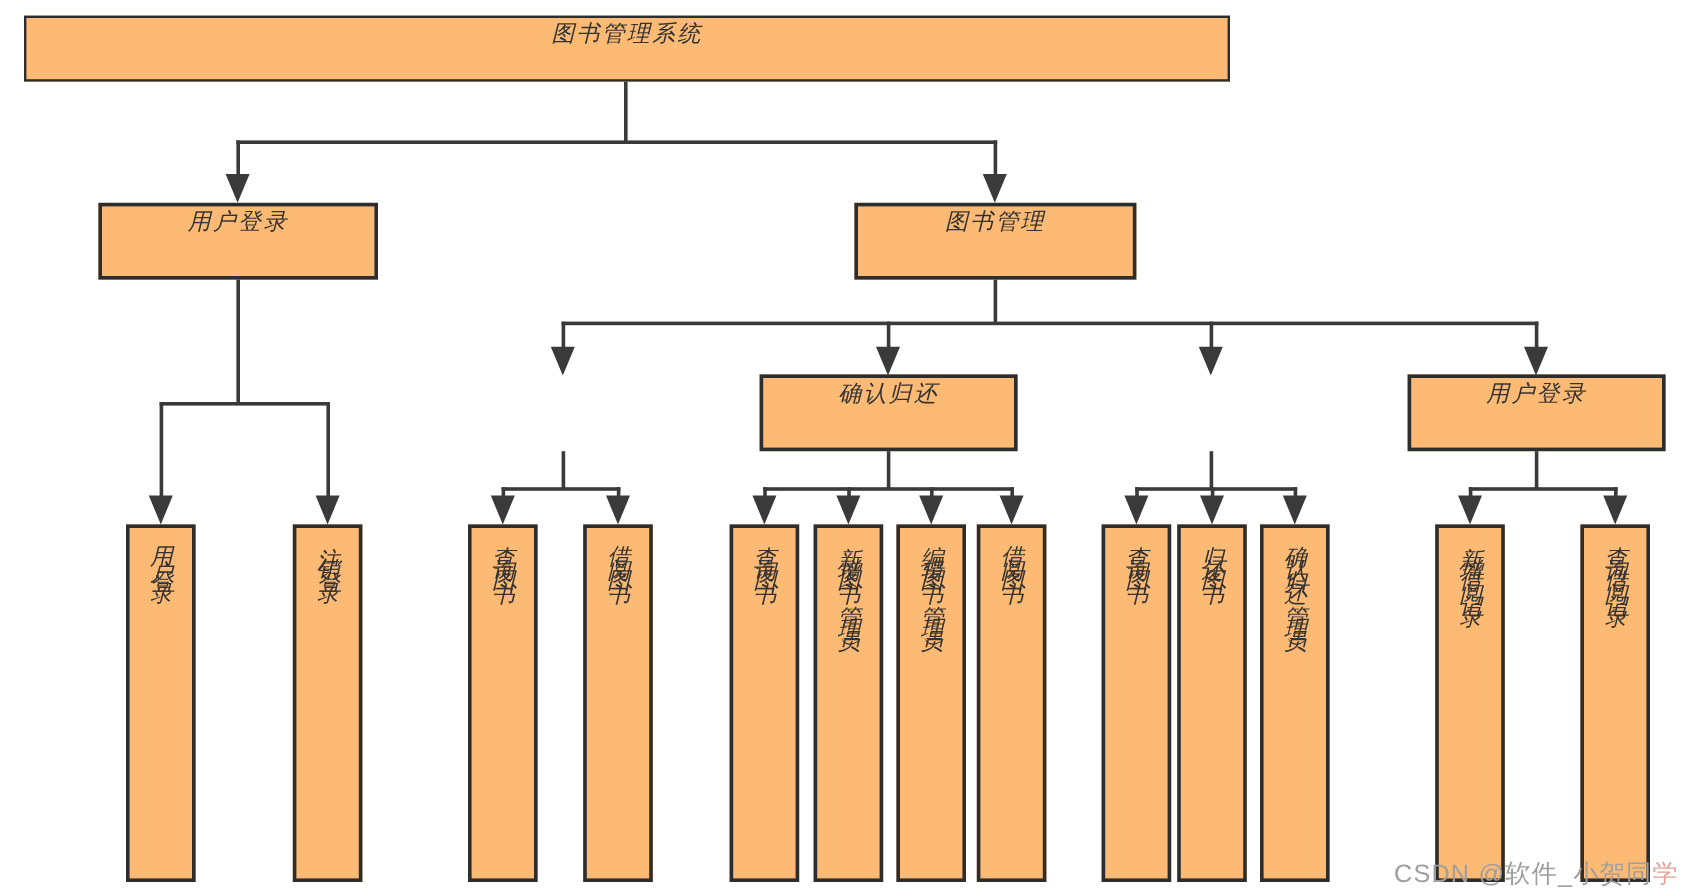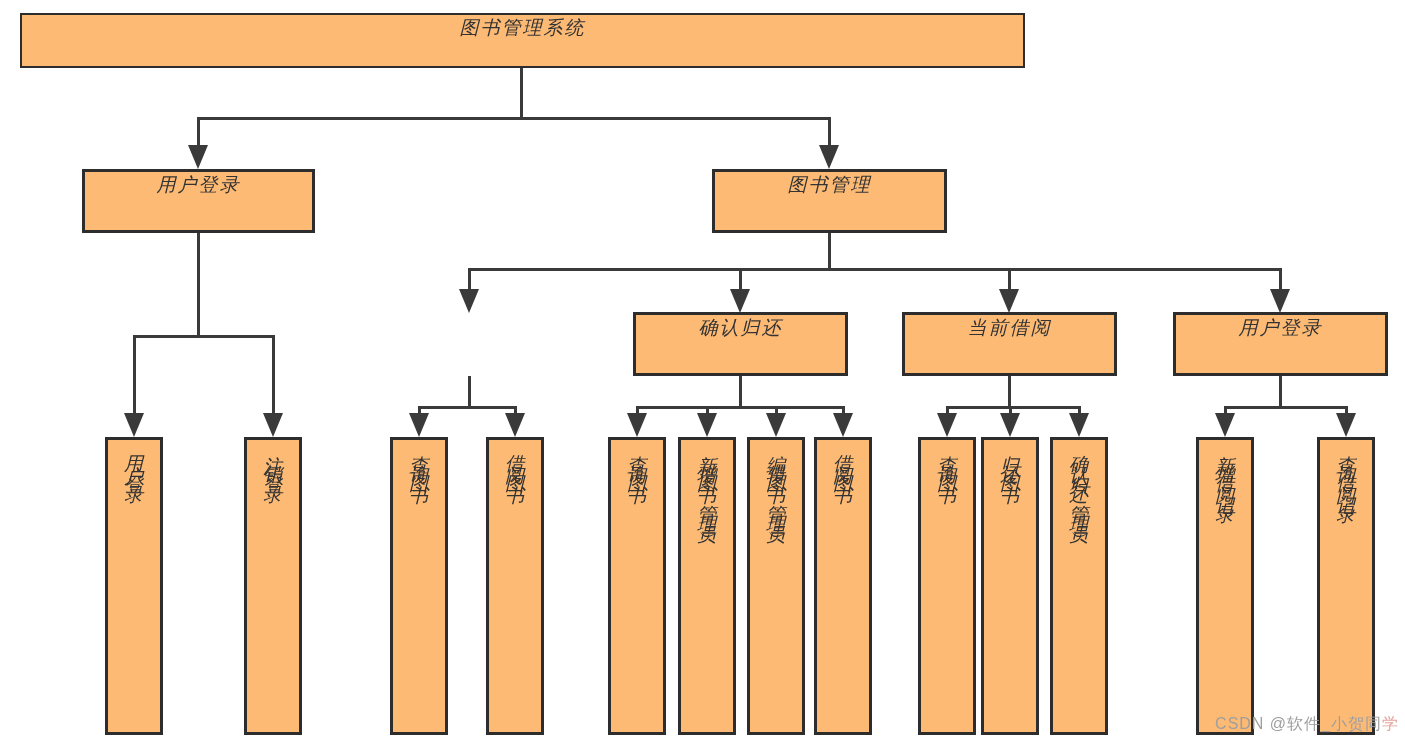--- a/index.html
+++ b/index.html
@@ -66,21 +66,21 @@
   .arw{
     position:absolute;width:0;height:0;
     border-left:10px solid transparent;
     border-right:10px solid transparent;
     border-top:24px solid #3a3a3a;
   }
   
   .watermark{
     position:absolute;
     top:714px;right:6px;
-    font-size:16px;
+    font-size:21px;
     letter-spacing:1px;
     white-space:nowrap;
   }
   .wm-gray{color:#9e9e9e;}
   .wm-pink{color:#e2a39b;}
 </style>
 </head>
 <body>
 
 <div id="canvas">
@@ -91,23 +91,20 @@
 
   <div class="box b-user-login">
     <span class="lbl">用户登录</span>
   </div>
   <div class="box b-book-mgmt">
     <span class="lbl">图书管理</span>
   </div>
 
   <div class="box b-book-borrow">
     <span class="lbl">确认归还</span>
-  </div>
-  <div class="box b-current-borrow">
-    <span class="lbl">当前借阅</span>
   </div>
   <div class="box b-borrow-record">
     <span class="lbl">用户登录</span>
   </div>
 
   <div class="box leaf b-l-user-login">
     <span class="lbl">用户登录</span>
   </div>
   <div class="box leaf b-l-logout">
     <span class="lbl">注销登录</span>

